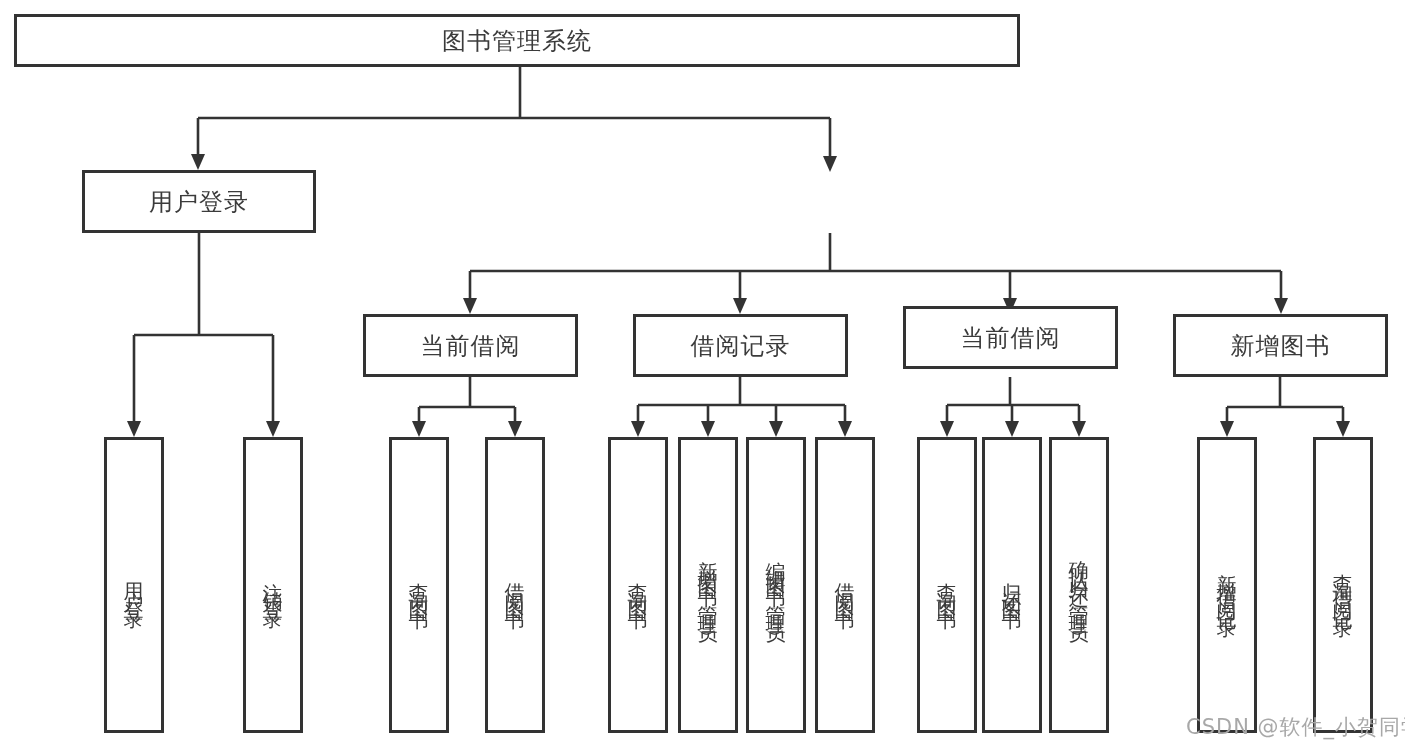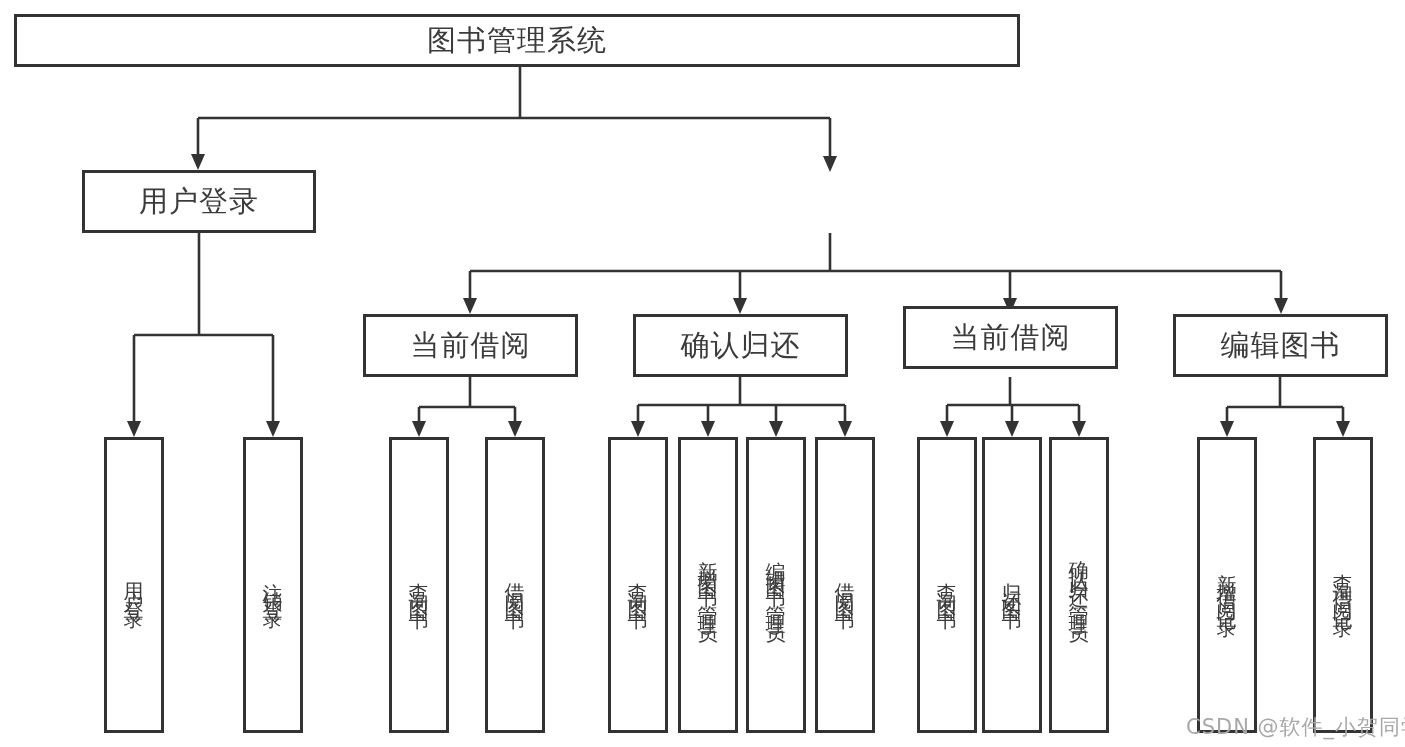--- a/index.html
+++ b/index.html
@@ -39,21 +39,21 @@
     position: absolute;
     box-sizing: border-box;
     background: var(--node-fill);
     border: 3px solid var(--node-border);
     color: var(--text);
     display: flex;
     align-items: center;
     justify-content: center;
     z-index: 2;
   }
-  .hnode { font-size: 29px; letter-spacing: 1px; }
+  .hnode { font-size: 24px; letter-spacing: 1px; }
   .leaf  { font-size: 20px; }
   .leaf .vtext {
     writing-mode: vertical-rl;
     letter-spacing: 9px;
     line-height: 1;
     white-space: nowrap;
   }
   #watermark {
     position: absolute;
     left: 1186px;
@@ -114,27 +114,27 @@
   </div>
 
   <div class="node hnode" style="left:82px; top:170px; width:234px; height:63px;">
     <span>用户登录</span>
   </div>
 
   <div class="node hnode" style="left:363px; top:314px; width:215px; height:63px;">
     <span>当前借阅</span>
   </div>
   <div class="node hnode" style="left:633px; top:314px; width:215px; height:63px;">
-    <span>确认归还</span>
+    <span>借阅记录</span>
   </div>
   <div class="node hnode" style="left:903px; top:306px; width:215px; height:63px;">
     <span>当前借阅</span>
   </div>
   <div class="node hnode" style="left:1173px; top:314px; width:215px; height:63px;">
-    <span>编辑图书</span>
+    <span>新增图书</span>
   </div>
 
   <div class="node leaf" style="left:104px; top:437px; width:60px; height:296px;">
     <span class="vtext">用户登录</span>
   </div>
   <div class="node leaf" style="left:243px; top:437px; width:60px; height:296px;">
     <span class="vtext">注销登录</span>
   </div>
 
   <div class="node leaf" style="left:389px; top:437px; width:60px; height:296px;">

